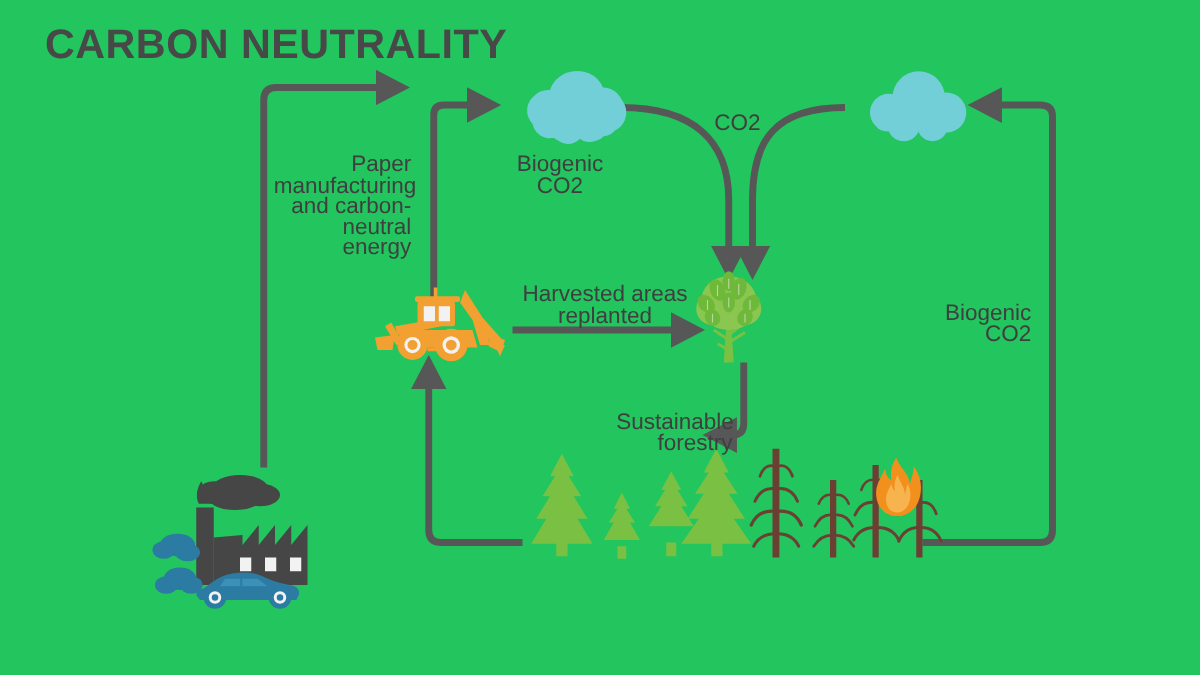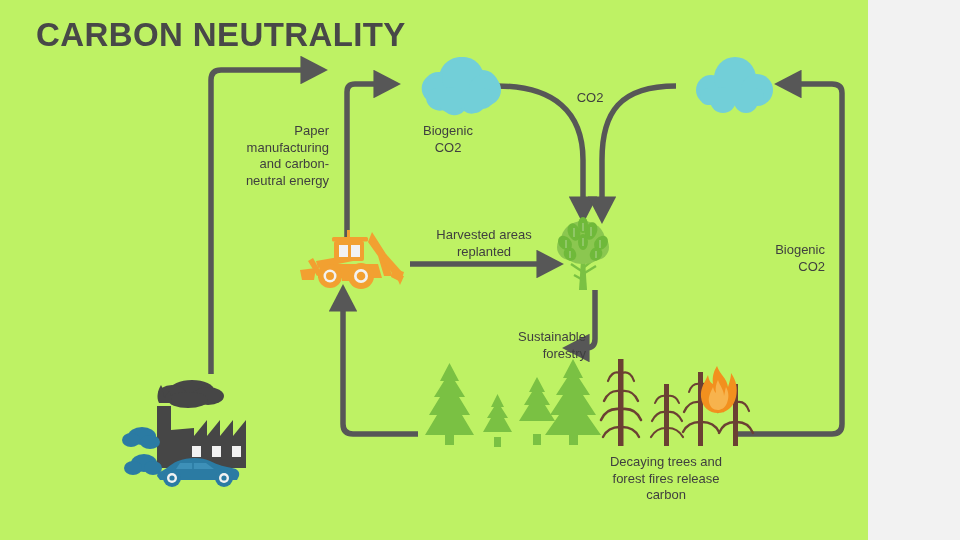--- a/index.html
+++ b/index.html
@@ -9,35 +9,35 @@
   body {
     width: 960px;
     height: 540px;
     background: #f2f2f2;
     font-family: "Liberation Sans", sans-serif;
     overflow: hidden;
     position: relative;
   }
   #stage {
     position: relative;
-    width: 868px;
+    width: 960px;
     height: 540px;
-    background: #bef264;
+    background: #22c55e;
   }
   #diagram-svg {
     position: absolute;
     left: 0;
     top: 0;
     width: 960px;
     height: 540px;
   }
   .lbl {
     position: absolute;
     color: #3f3f3f;
-    font-size: 13px;
+    font-size: 18px;
     line-height: 16.5px;
     font-family: "Liberation Sans", sans-serif;
     white-space: pre-line;
   }
   .c  { text-align: center; }
   .r  { text-align: right; }
   .l  { text-align: right; }
   #page-title {
     position: absolute;
     left: 36px;
@@ -310,17 +310,14 @@
 
   <div class="lbl c" style="left:562px; top:90px; width:56px;">CO2</div>
 
   <div class="lbl c" style="left:414px; top:227px; width:140px;">Harvested areas
 replanted</div>
 
   <div class="lbl r" style="left:493px; top:302px; width:93px;margin-top:27px;">Sustainable
 forestry</div>
 
 
-  <div class="lbl c" style="left:596px; top:454px; width:140px;">Decaying trees and
-forest fires release
-carbon</div>
 
 </div>
 
 </body></html>

